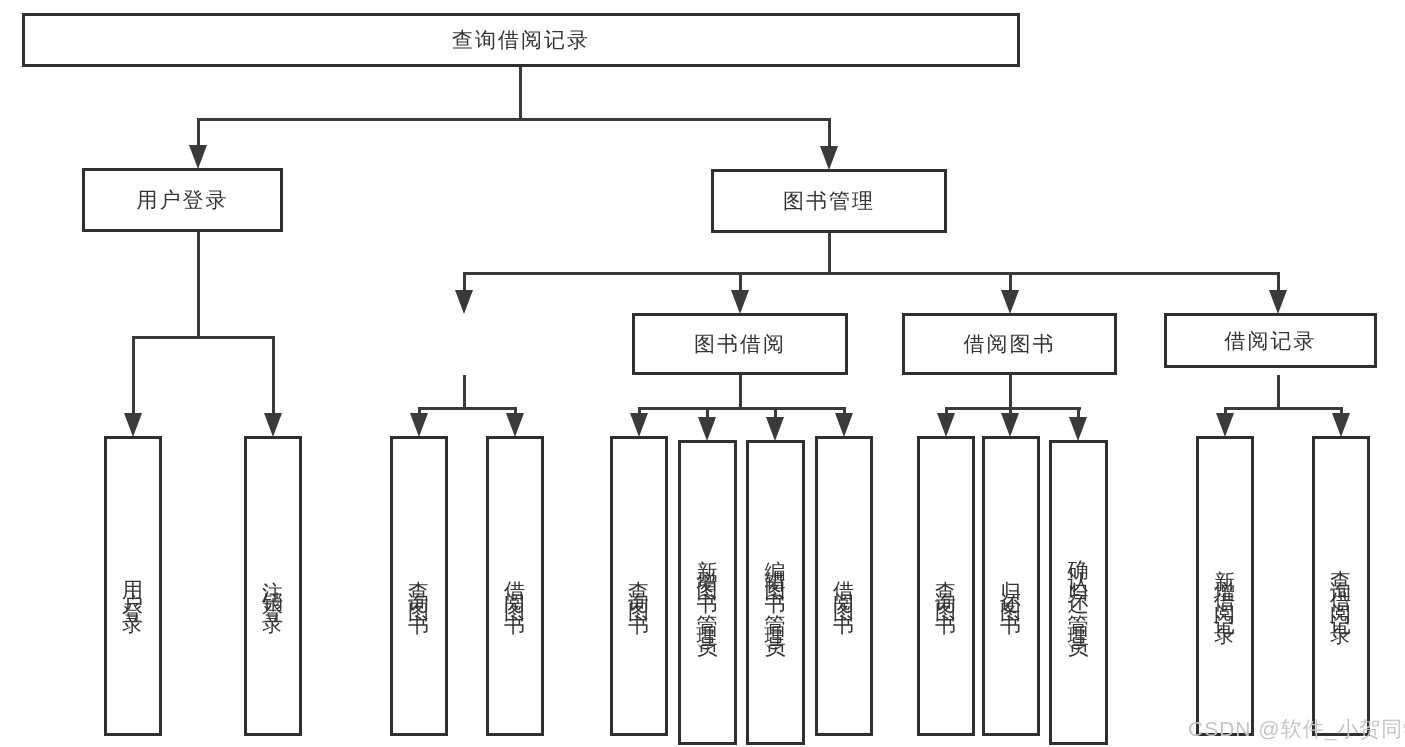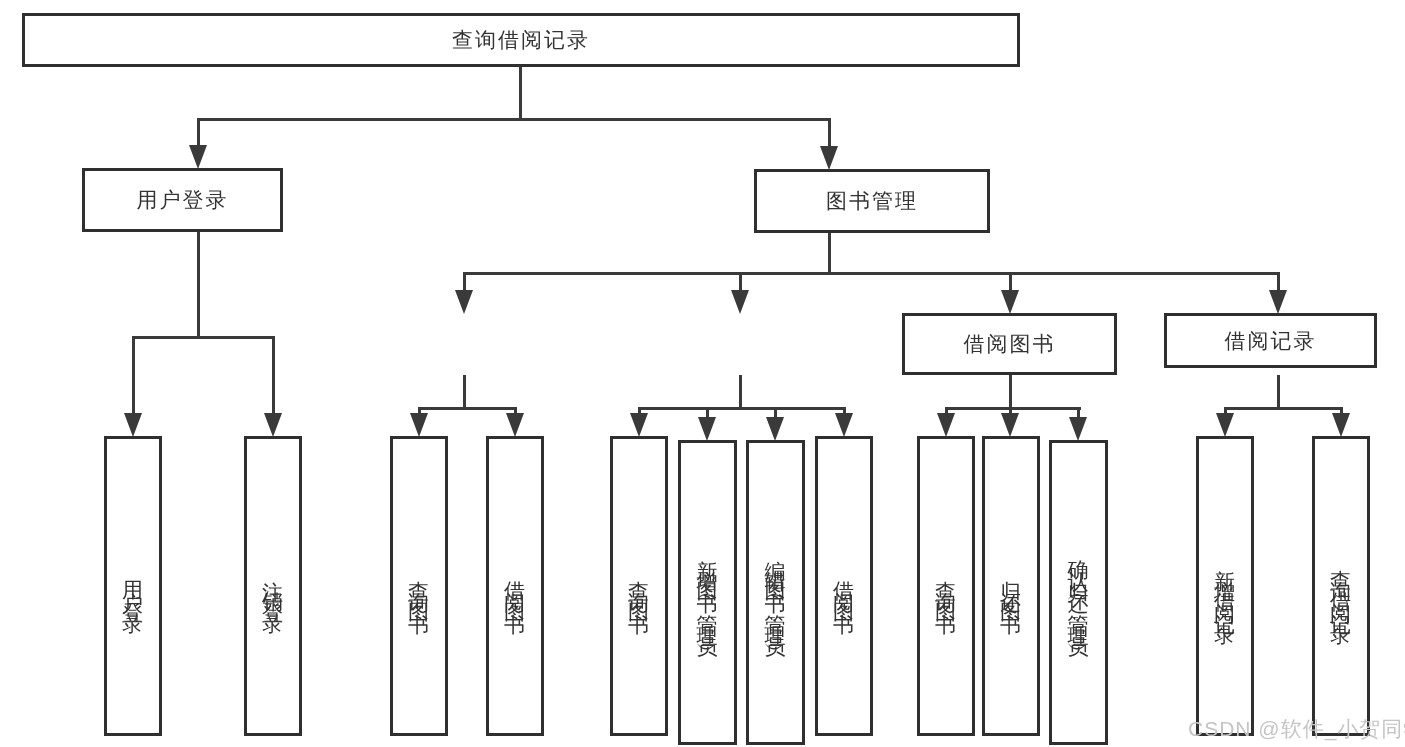--- a/index.html
+++ b/index.html
@@ -59,21 +59,21 @@
   <div class="line vl" style="left:519px;top:67px;height:51px"></div>
   <div class="line hl" style="left:197px;top:118px;width:634px"></div>
   <div class="line vl" style="left:197px;top:118px;height:29px"></div>
   <div class="arrow" style="left:189px;top:145px"></div>
   <div class="line vl" style="left:828px;top:118px;height:30px"></div>
   <div class="arrow" style="left:820px;top:146px"></div>
 
   <div class="node h" style="left:82px;top:168px;width:201px;height:64px">
     <span>用户登录</span>
   </div>
-  <div class="node h" style="left:754px;top:169px;width:236px;height:64px">
+  <div class="node h" style="left:711px;top:169px;width:236px;height:64px">
     <span>图书管理</span>
   </div>
 
   <div class="line vl" style="left:197px;top:232px;height:104px"></div>
   <div class="line hl" style="left:132px;top:336px;width:143px"></div>
   <div class="line vl" style="left:132px;top:336px;height:79px"></div>
   <div class="arrow" style="left:124px;top:413px"></div>
   <div class="line vl" style="left:272px;top:336px;height:79px"></div>
   <div class="arrow" style="left:264px;top:413px"></div>
 
@@ -81,20 +81,23 @@
   <div class="line hl" style="left:463px;top:272px;width:817px"></div>
   <div class="line vl" style="left:463px;top:272px;height:19px"></div>
   <div class="arrow" style="left:455px;top:290px"></div>
   <div class="line vl" style="left:739px;top:272px;height:19px"></div>
   <div class="arrow" style="left:731px;top:290px"></div>
   <div class="line vl" style="left:1009px;top:272px;height:19px"></div>
   <div class="arrow" style="left:1001px;top:290px"></div>
   <div class="line vl" style="left:1277px;top:272px;height:19px"></div>
   <div class="arrow" style="left:1269px;top:290px"></div>
 
+  <div class="node h" style="left:632px;top:313px;width:216px;height:62px">
+    <span>图书借阅</span>
+  </div>
   <div class="node h" style="left:902px;top:313px;width:215px;height:62px">
     <span>借阅图书</span>
   </div>
   <div class="node h" style="left:1164px;top:313px;width:213px;height:55px">
     <span>借阅记录</span>
   </div>
 
   <div class="line vl" style="left:463px;top:375px;height:32px"></div>
   <div class="line hl" style="left:418px;top:407px;width:99px"></div>
   <div class="line vl" style="left:418px;top:407px;height:8px"></div>

